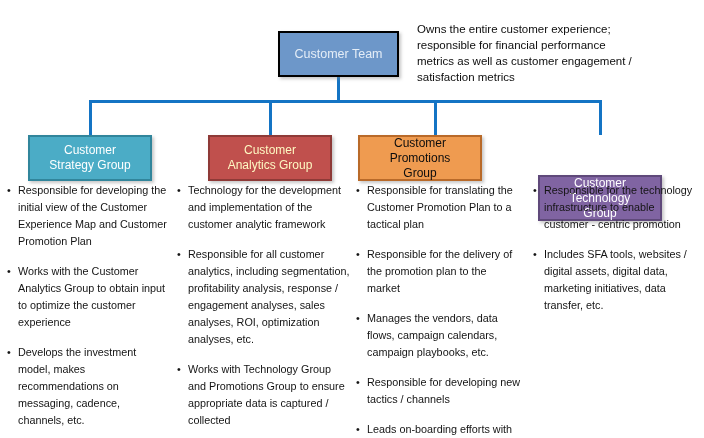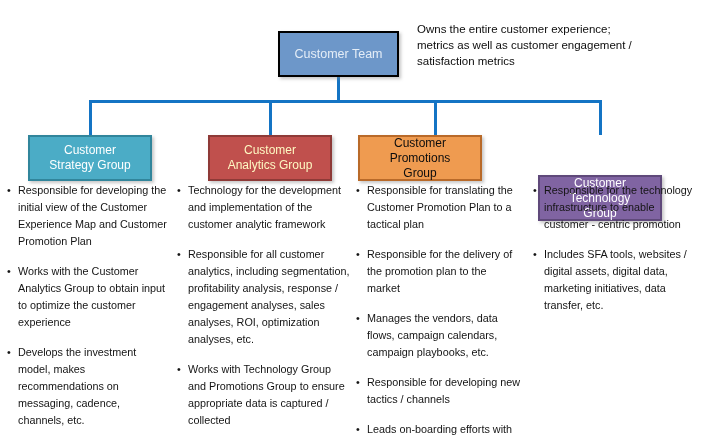--- a/index.html
+++ b/index.html
@@ -83,20 +83,21 @@
   <div class="line v" style="left:269px; top:100px; height:35px;"></div>
   <div class="line v" style="left:434px; top:100px; height:35px;"></div>
   <div class="line v" style="left:599px; top:100px; height:35px;"></div>
 
   <div class="root-box">
     <span>Customer Team</span>
   </div>
 
   <div class="annotation">
     <div>Owns the  entire customer experience;</div>
+    <div>responsible for financial  performance</div>
     <div>metrics as well as customer engagement /</div>
     <div>satisfaction metrics</div>
   </div>
 
   <div class="group-box" style="left: 28px; background: rgb(75, 172, 198); border-color: rgb(49, 133, 155); color: rgb(255, 255, 255);">
     <span>Customer Strategy Group</span>
   </div>
   <div class="group-box" style="left: 208px; background: rgb(192, 80, 77); border-color: rgb(142, 58, 55); color: #fef9c3;">
     <span>Customer Analytics Group</span>
   </div>

